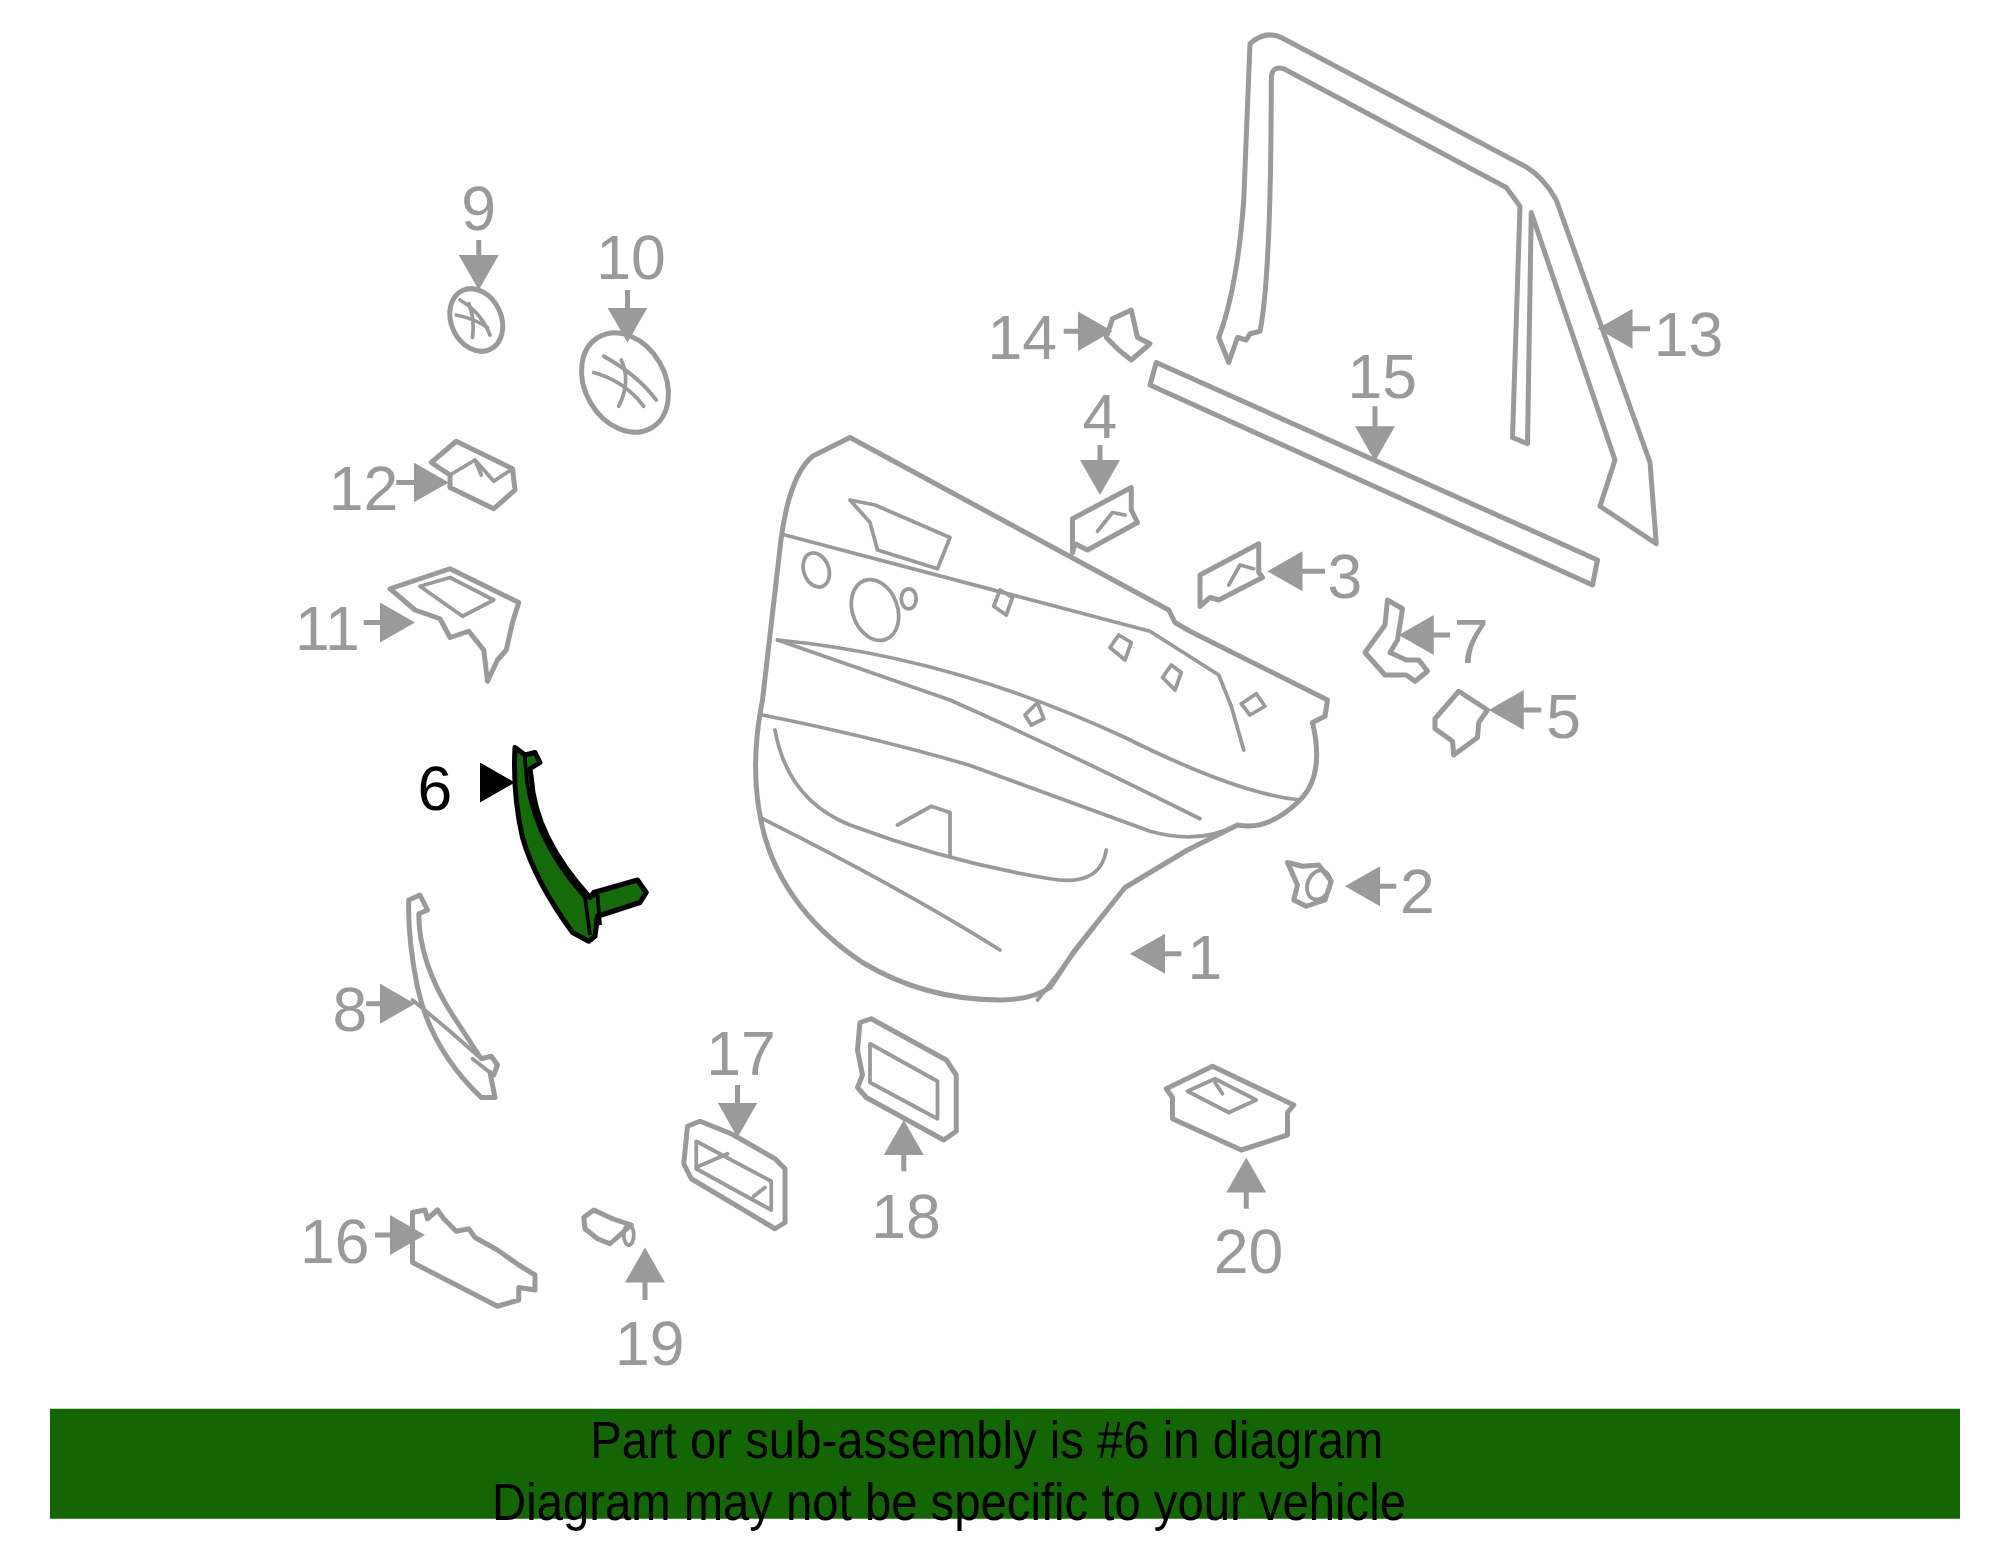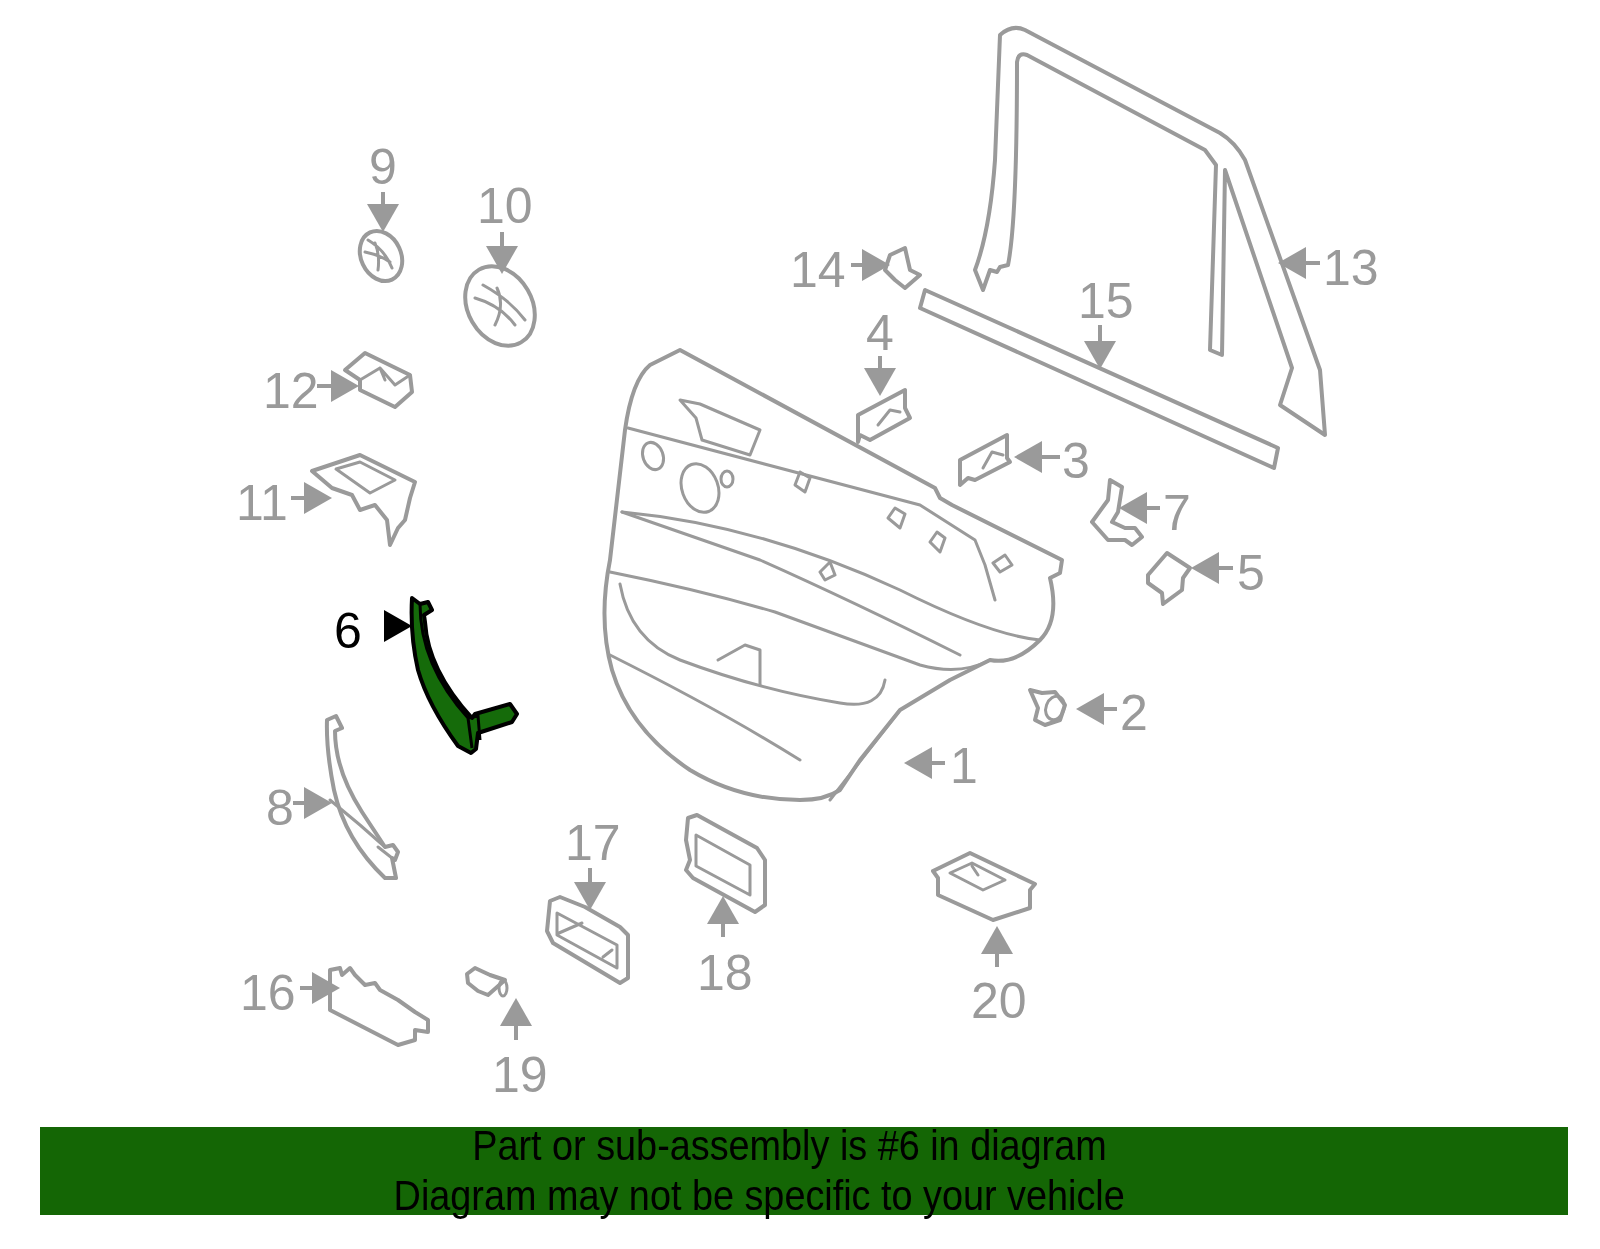--- a/index.html
+++ b/index.html
@@ -8,21 +8,21 @@
   .part { fill:#ffffff; stroke:#9a9a9a; stroke-width:4; stroke-linejoin:round; stroke-linecap:round; }
   .thin { fill:none; stroke:#9a9a9a; stroke-width:3; stroke-linejoin:round; stroke-linecap:round; }
   .leader { stroke:#9a9a9a; stroke-width:4; fill:none; }
   .arrowhead { fill:#9a9a9a; }
   .lbl { font-family:"Liberation Sans", sans-serif; font-size:50px; fill:#9a9a9a; }
   .lbl-hl { font-family:"Liberation Sans", sans-serif; font-size:50px; fill:#000000; }
   .hl { fill:#156b0a; stroke:#000000; stroke-width:4; stroke-linejoin:round; }
   .hl-leader { stroke:#000000; stroke-width:4; }
   .hl-arrow { fill:#000000; }
   #banner { position:absolute; left:40px; top:1127px; width:1528px; height:88px; background:#146605;
-            display:flex; flex-direction:column; align-items:center; justify-content:center; }
+            display:flex; flex-direction:column; align-items:center; }
   #banner .line { font-family:"Liberation Sans", sans-serif; font-size:42px; color:#000000; line-height:50px; transform:scaleX(0.9); white-space:nowrap; }
   #banner .line1 { margin-left:-30px; }
   #banner .line2 { margin-left:-90px; }
 </style>
 </head>
 <body>
 
 <svg id="diagram" viewBox="0 0 1600 1249" xmlns="http://www.w3.org/2000/svg">
   <defs>
     <marker id="ah" markerWidth="8" markerHeight="8" refX="6" refY="4" orient="auto" markerUnits="strokeWidth">

